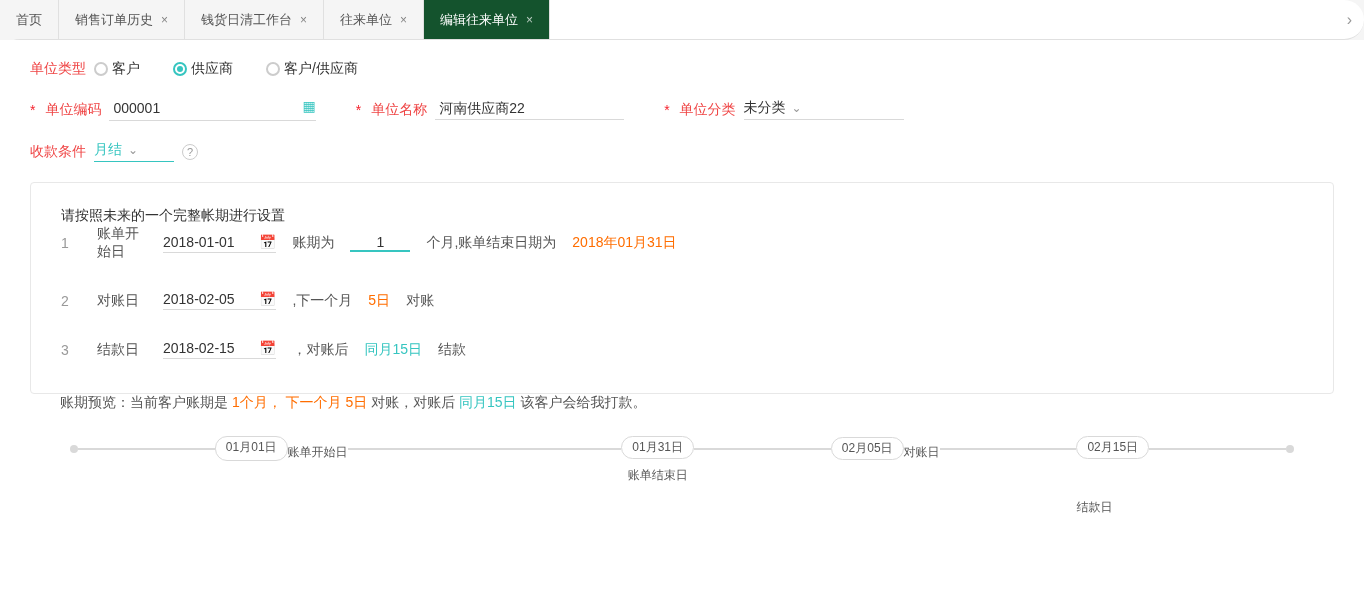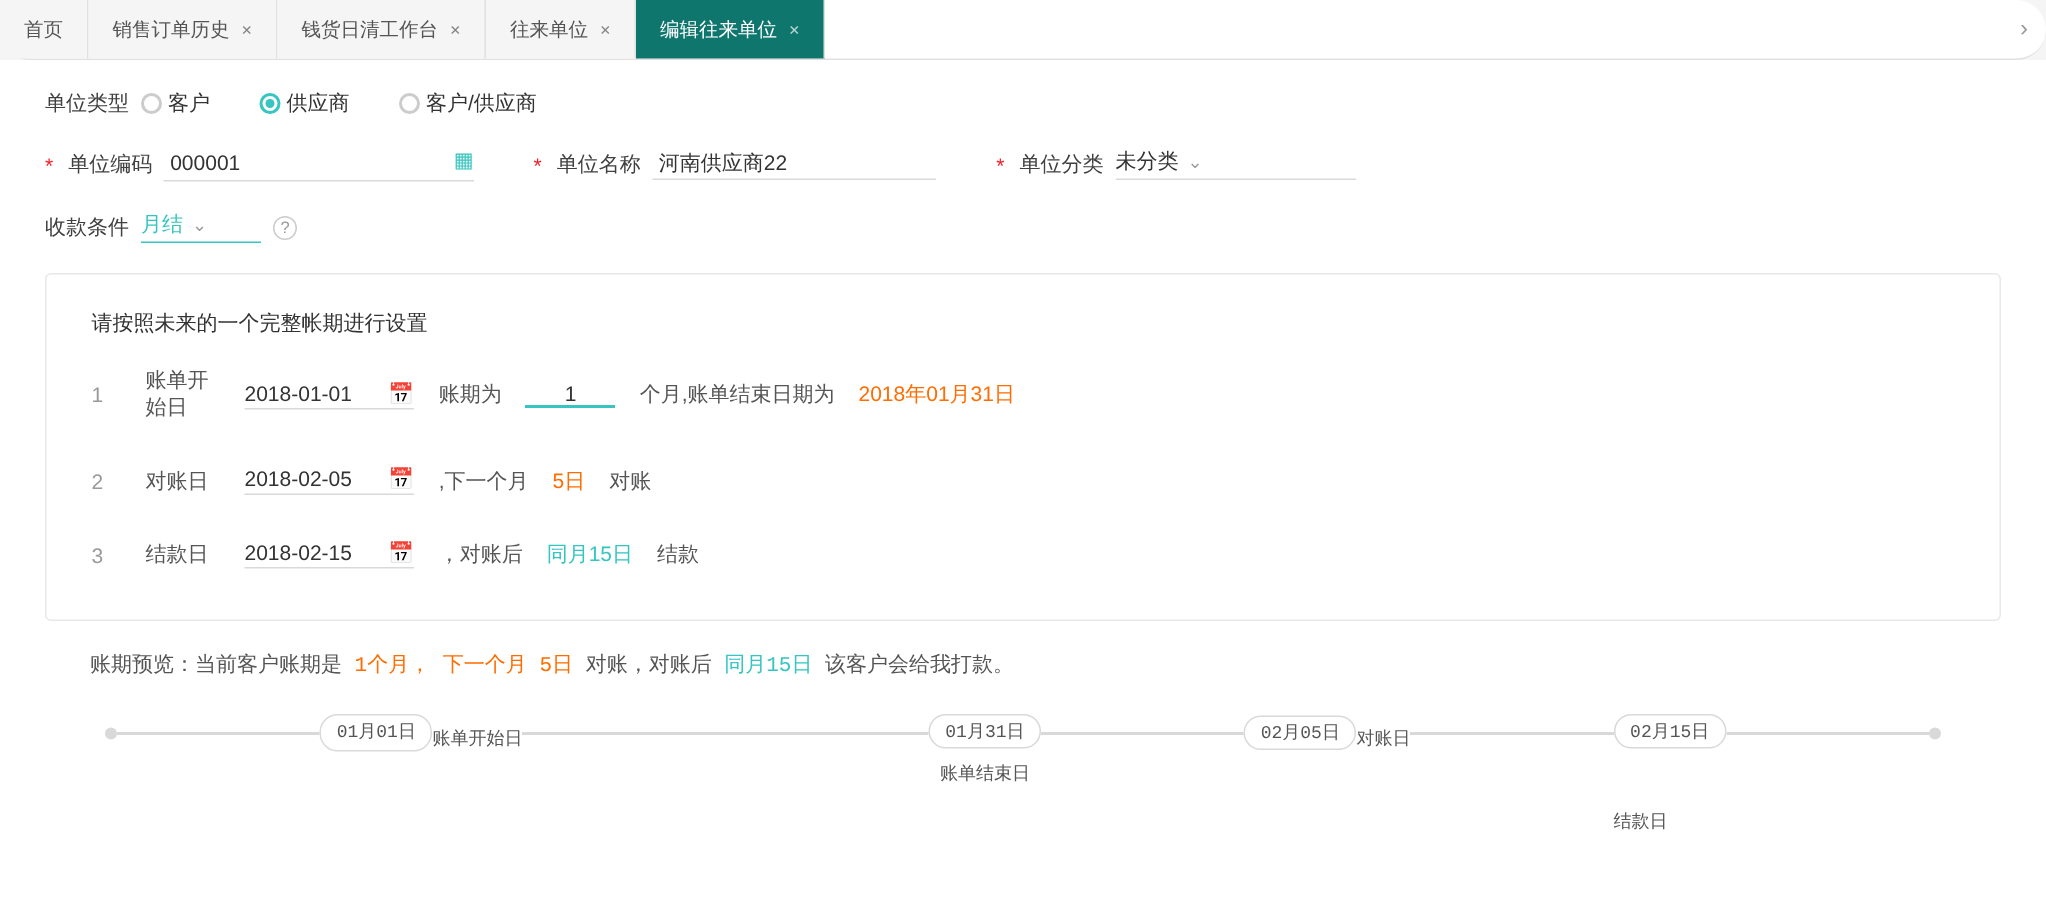--- a/index.html
+++ b/index.html
@@ -22,21 +22,21 @@
       height: 100%;
       font-size: 13px;
       color: #555;
       cursor: pointer;
       border-right: 1px solid #e0e0e0;
       white-space: nowrap;
       background: #f5f5f5;
       position: relative;
     }
     .tab-item.active {
-      background: #0f766e;
+      background: #14532d;
       color: #fff;
     }
     .tab-item .close-icon {
       margin-left: 8px;
       font-size: 12px;
       opacity: 0.7;
       cursor: pointer;
     }
     .tab-more {
       margin-left: auto;
@@ -63,21 +63,21 @@
       margin-bottom: 20px;
       flex-wrap: wrap;
       gap: 16px;
     }
     .field-group {
       display: flex;
       align-items: center;
       gap: 8px;
     }
     .field-label {
-      color: #404040;
+      color: #ef4444;
       white-space: nowrap;
     }
     .required-star {
       color: #f5222d;
       margin-right: 2px;
     }
     .radio-group {
       display: flex;
       align-items: center;
       gap: 33px;
@@ -180,21 +180,20 @@
     
     .period-box {
       border: 1px solid #e8e8e8;
       border-radius: 4px;
       padding: 24px 30px;
       margin-top: 10px;
     }
     .period-title {
       font-size: 14px;
       color: #333;
-      margin-bottom: 20px;
     }
     .period-row {
       display: flex;
       align-items: center;
       margin-bottom: 30px;
       gap: 16px;
     }
     .period-num {
       color: #999;
       font-size: 14px;
@@ -395,21 +394,21 @@
       <div class="period-date-input">
         <input type="text" value="2018-02-15" style="">
         <span class="calendar-icon">📅</span>
       </div>
       <span class="period-text">，对账后</span>
       <span class="highlight-teal">同月15日</span>
       <span class="period-text">结款</span>
     </div>
   </div>
 
-  <div style="margin-top:20px; padding:0;font-family:Liberation Mono, monospace;">
+  <div style="padding:0;">
     <div class="preview-text">
       <span>账期预览：当前客户账期是</span>
       <span class="highlight-orange">1个月，</span>
       <span class="highlight-orange">下一个月</span>
       <span class="highlight-orange">5日</span>
       <span>对账，对账后</span>
       <span class="highlight-teal">同月15日</span>
       <span>该客户会给我打款。</span>
     </div>
 

